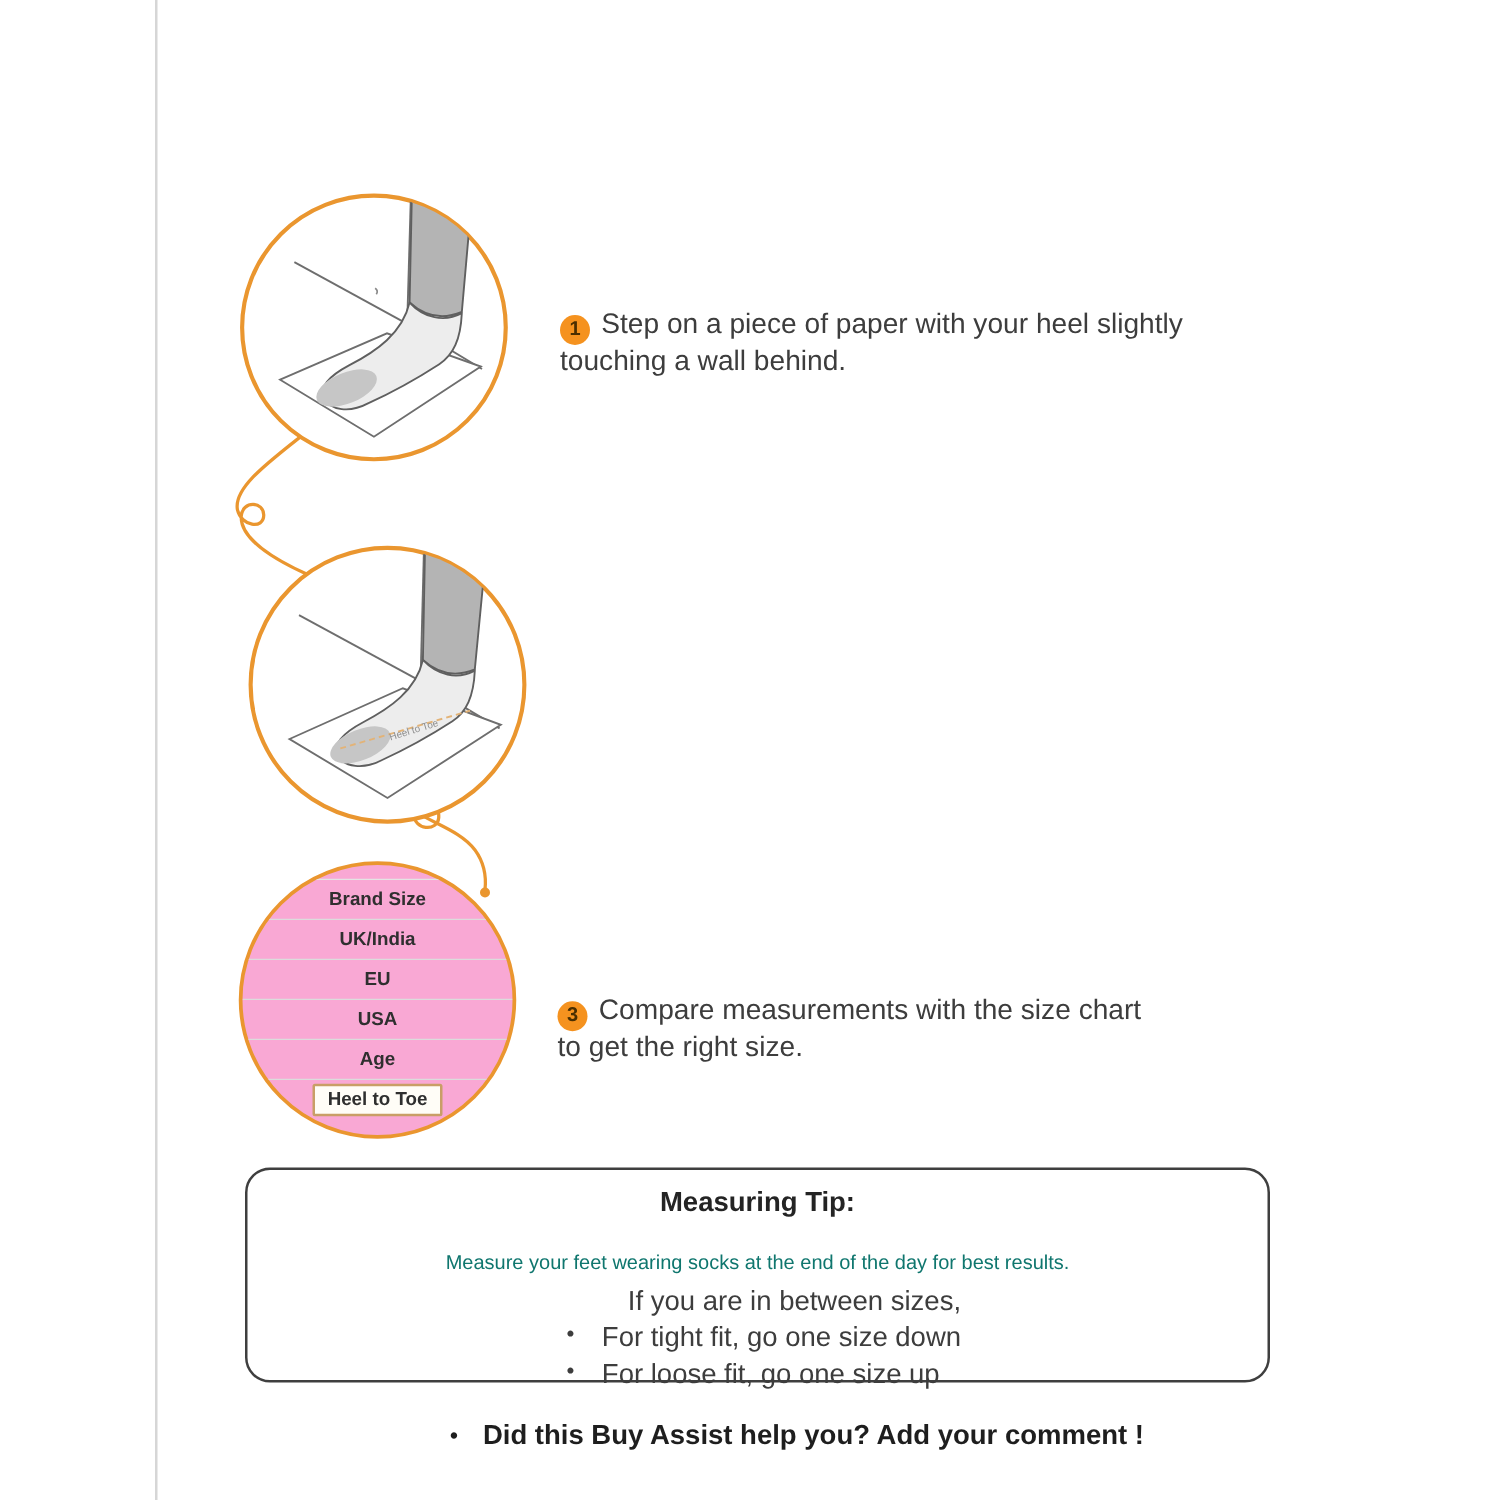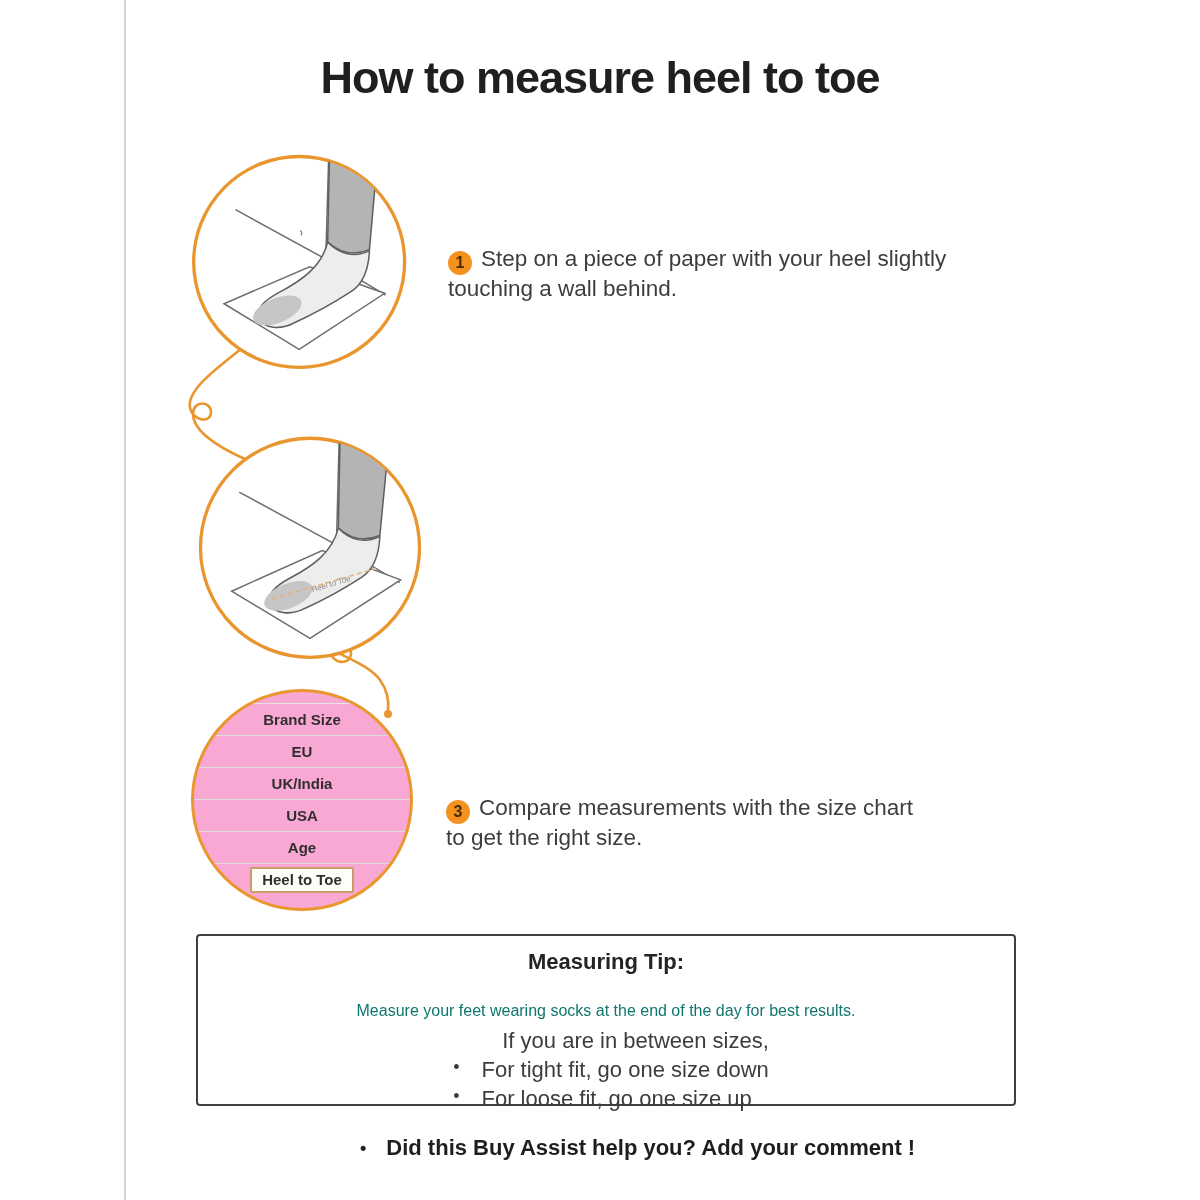--- a/index.html
+++ b/index.html
@@ -19,38 +19,37 @@
                 border:3px solid #EA962F;background:#f9a8d4;overflow:hidden;box-sizing:border-box;}
   .chart-rows{margin-top:11px;}
   .chart-row{height:31px;line-height:31px;text-align:center;font-size:15px;font-weight:bold;
              color:#2f2f2f;border-bottom:1px solid #dcdcdc;}
   .chart-row:first-child{border-top:1px solid #e4e4e4;}
   .chart-row.last{border-bottom:none;line-height:29px;}
   .hbox{display:inline-block;border:2px solid #C99E66;border-radius:2px;background:#fffdf7;
         padding:0 10px;line-height:22px;position:relative;top:1px;}
   
   .tipbox{position:absolute;left:196px;top:934px;width:820px;height:172px;border:2px solid #3f3f3f;
-          border-radius:4px;box-sizing:border-box;text-align:center;padding-top:13px;}
+          border-radius:20px;box-sizing:border-box;text-align:center;padding-top:13px;}
   .tiptitle{font-size:22px;font-weight:bold;color:#242424;}
   .tipline{font-size:16px;margin-top:27px;color:#0f766e;}
   .tipinner{width:fit-content;margin:8px auto 0;text-align:right;font-size:22px;color:#3d3d3d;}
   .tipbullet{display:flex;gap:22px;margin-top:3px;padding-left:10px;}
   .tipbullet .dot{font-size:18px;}
   .footer{position:absolute;left:360px;top:1135px;display:flex;align-items:center;gap:20px;
           font-size:22px;font-weight:bold;color:#1e1e1e;}
   svg{display:block;}
 </style>
 </head>
 <body>
 
 <div id="page">
 
   <div class="vline" style="left:124px;"></div>
 
-  <div class="title">How to measure heel to toe</div>
 
   <svg width="1200" height="1200" style="position:absolute;left:0;top:0;pointer-events:none;">
     <path d="M251,341 C220,366 186,389 190,408 C193,421 211,424 211,412 C211,401 194,400 193,413 C192,431 220,448 247,460" fill="none" stroke="#EA962F" stroke-width="2.6" stroke-linecap="round"></path>
     <path d="M366,621 C352,634 331,639 331,651 C331,664 350,666 351,654 C352,643 337,640 334,650 C345,658 369,665 380,680 C388,691 389,703 388,712" fill="none" stroke="#EA962F" stroke-width="2.6" stroke-linecap="round"></path>
     <circle cx="388" cy="714" r="4" fill="#EA962F"></circle>
   </svg>
 
   <div class="circle-wrap" style="left:188px;top:147px;width:228px;height:228px;">
     <svg viewBox="0 0 240 240" width="228" height="228">
       <defs>
@@ -96,22 +95,22 @@
           <path d="M77,175 L187,143" stroke="#E3B377" stroke-width="1.6" stroke-dasharray="5 3.5" fill="none"></path>
           <text transform="translate(140,162) rotate(-17)" text-anchor="middle" font-size="8.5" fill="#8f8f8f" font-family="Liberation Sans, sans-serif">Heel to Toe</text>
         </g>
       </g>
     </svg>
   </div>
 
   <div class="chart-circle">
     <div class="chart-rows">
       <div class="chart-row">Brand Size</div>
+      <div class="chart-row">UK/India</div>
       <div class="chart-row">EU</div>
-      <div class="chart-row">UK/India</div>
       <div class="chart-row">USA</div>
       <div class="chart-row">Age</div>
       <div class="chart-row last">
         <span class="hbox">Heel to Toe</span>
       </div>
     </div>
   </div>
 
   <p class="step-text" style="left:448px;top:221px;width:560px;"><span class="badge">1</span><span class="stepline">Step on a piece of paper with your heel slightly
 touching a wall behind.</span></p>

